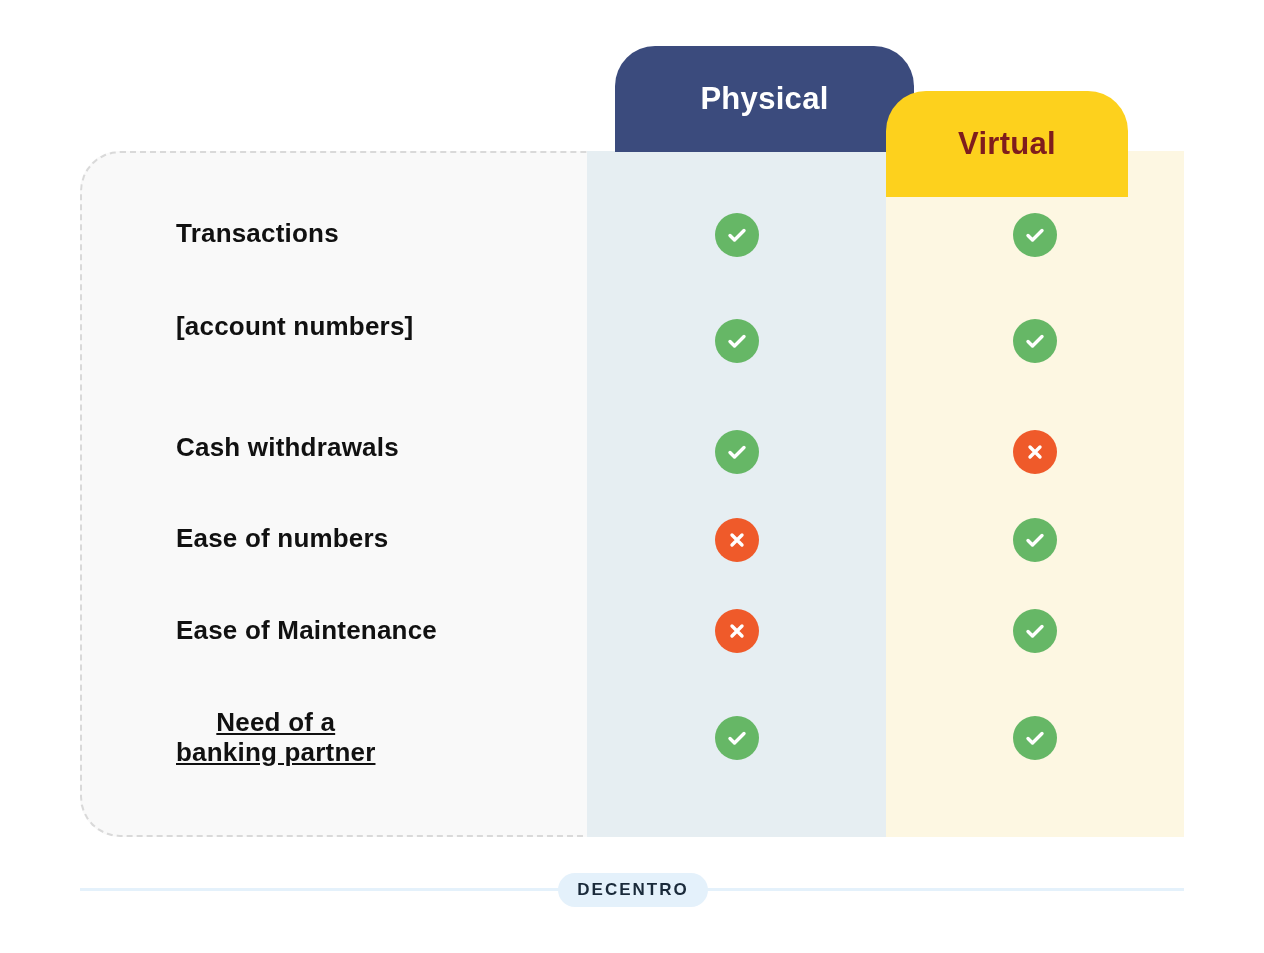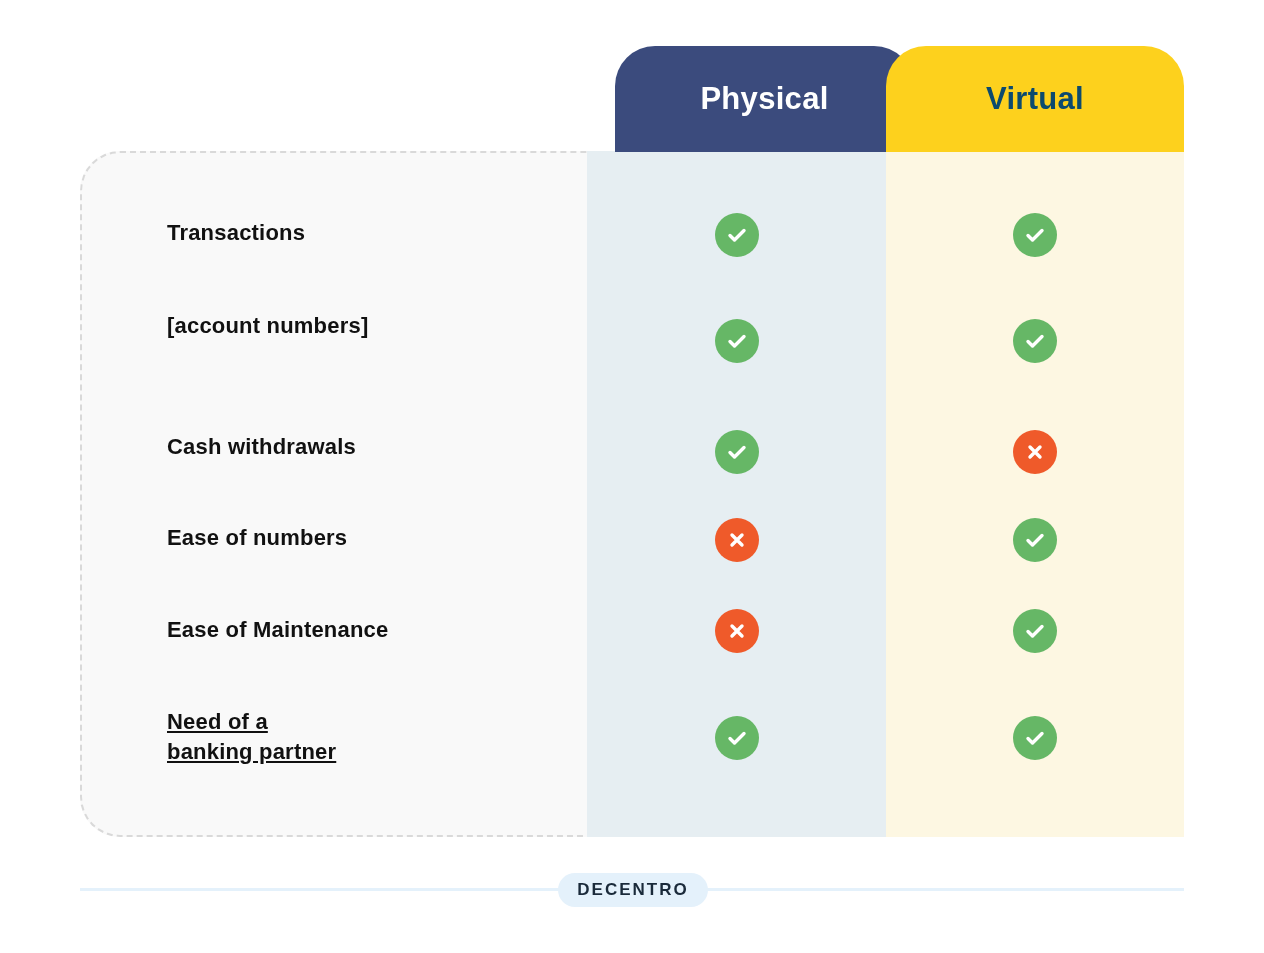--- a/index.html
+++ b/index.html
@@ -12,24 +12,24 @@
     }
     .col-bg { position: absolute; top: 151px; height: 686px; }
     .col-physical-bg { left: 587px; width: 299px; background: #e6eef2; }
     .col-virtual-bg { left: 886px; width: 298px; background: #fdf7e2; }
     .col-header {
       position: absolute; top: 46px; height: 106px; border-radius: 40px 40px 0 0;
       display: flex; align-items: center; justify-content: center;
       font-weight: bold; font-size: 31px; letter-spacing: 0.3px;
     }
     .hdr-physical { left: 587px; width: 299px; background: #3b4b7d; color: #ffffff; margin-left: 28px; }
-    .hdr-virtual { left: 886px; width: 298px; background: #fdd11d; color: #0c4a6e; }
+    .hdr-virtual { left: 886px; width: 242px; background: #fdd11d; color: #7f1d1d; margin-top: 45px; }
     .row-label {
-      position: absolute; left: 167px; font-size: 22px; font-weight: bold;
-      color: #111111; line-height: 30px; letter-spacing: 0.2px;
+      position: absolute; left: 176px; font-size: 26px; font-weight: bold;
+      color: #111111; line-height: 30px; letter-spacing: 0.2px; text-align: center;
     }
     .icon {
       position: absolute; width: 44px; height: 44px; border-radius: 50%;
       display: flex; align-items: center; justify-content: center;
     }
     .icon.check { background: #66b766; }
     .icon.cross { background: #ef5a2a; }
     .icon svg { width: 24px; height: 24px; }
     .footer-line {
       position: absolute; left: 80px; top: 888px; width: 1104px; height: 3px;

